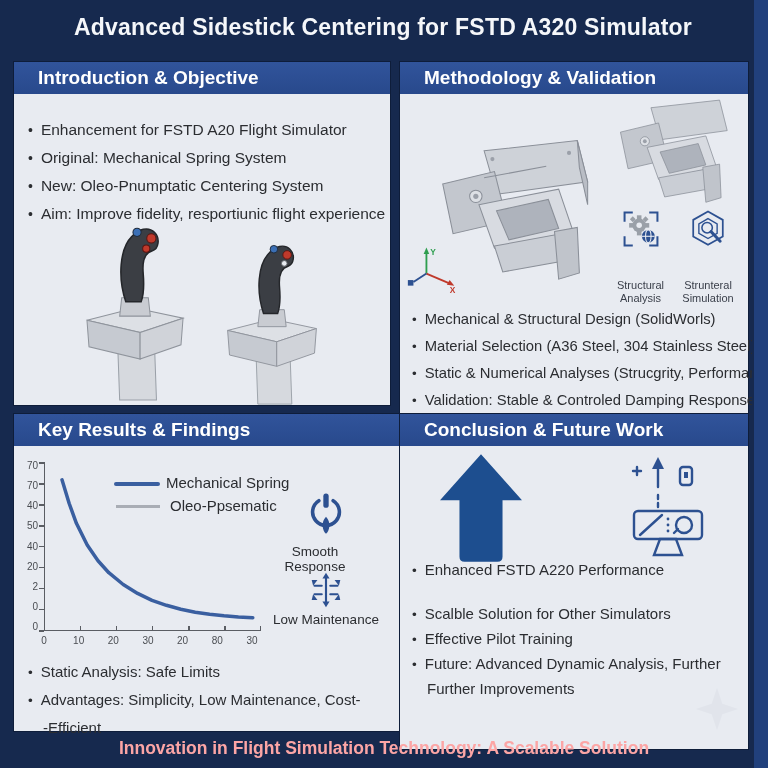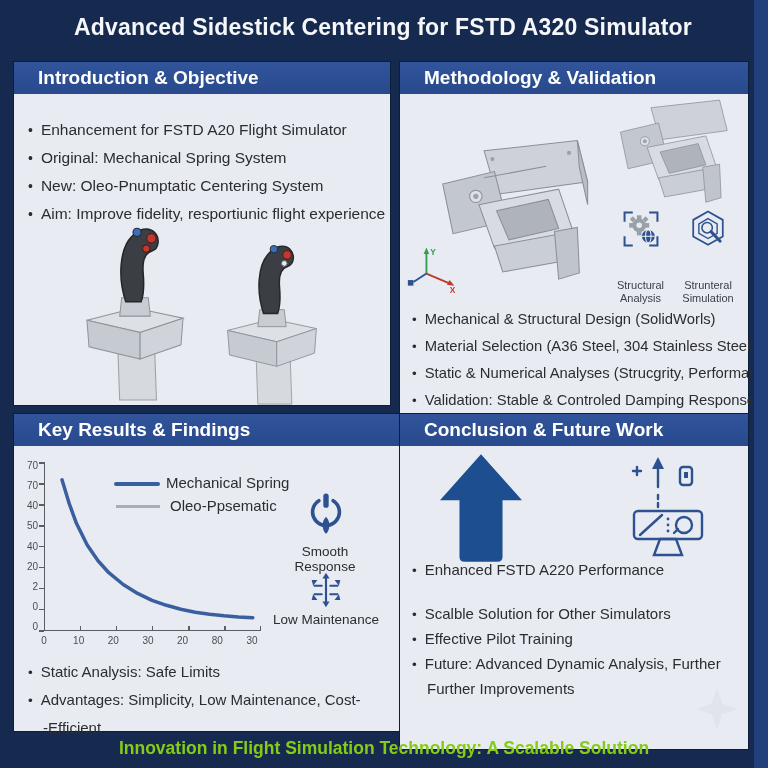--- a/index.html
+++ b/index.html
@@ -1,21 +1,21 @@
 <!DOCTYPE html>
 <html><head>
 <meta charset="utf-8">
 <style>
   html,body{margin:0;padding:0;background:#10203f;}
   .canvas{position:relative;width:768px;height:768px;background:#16294e;overflow:hidden;
           font-family:"Liberation Sans", sans-serif;}
   .right-strip{position:absolute;left:754px;top:0;width:14px;height:768px;background:#21407c;}
   .page-title{position:absolute;left:0;top:14px;width:766px;text-align:center;color:#f5f7fa;
               font-size:23px;font-weight:700;letter-spacing:.2px;}
-  .footer{position:absolute;left:0;top:738px;width:768px;text-align:center;color:#84cc16;
+  .footer{position:absolute;left:0;top:738px;width:768px;text-align:center;color:#fca5a5;
           font-size:17.5px;font-weight:700;}
   .panel{position:absolute;background:#e8ebf1;box-shadow:0 0 0 1px #0e1d3a;}
   .panel-tl{left:14px;top:62px;width:376px;height:343px;}
   .panel-tr{left:400px;top:62px;width:348px;height:412px;}
   .panel-bl{left:14px;top:414px;width:428px;height:317px;}
   .panel-br{left:400px;top:414px;width:348px;height:335px;}
   .panel-header{position:absolute;left:0;top:0;right:0;height:32px;line-height:32px;
                 background:linear-gradient(180deg,#31549b,#28498c);color:#fff;
                 font-size:19px;font-weight:700;padding-left:24px;box-sizing:border-box;
                 white-space:nowrap;overflow:hidden;}
@@ -224,21 +224,21 @@
     <div class="leg-line-gray"></div>
     <div class="leg-label" style="left:156px;top:83px;">Oleo-Ppsematic</div>
 
     <div class="abs" style="left:292px;top:76px;">
       <svg width="40" height="50" viewBox="0 0 44 56">
         <path d="M14,12 A15,15 0 1 0 30,12" fill="none" stroke="#2d5191" stroke-width="4" stroke-linecap="round"></path>
         <rect x="19" y="4" width="6" height="16" rx="3" fill="#2d5191"></rect>
         <path d="M22,30 C16,36 18,46 22,49 C26,46 28,36 22,30 Z" fill="#2d5191"></path>
       </svg>
     </div>
-    <div class="icon-label il-med" style="left:256px;top:130px;width:110px;">Smooth Response</div>
+    <div class="icon-label il-med" style="left:246px;top:130px;width:110px;">Smooth Response</div>
 
     <div class="abs" style="left:292px;top:156px;">
       <svg width="40" height="40" viewBox="0 0 56 56">
         <g stroke="#2d5191" stroke-width="3" stroke-linecap="round">
           <line x1="28" y1="10" x2="28" y2="46"></line>
           <line x1="12" y1="22" x2="22" y2="22"></line>
             <line x1="34" y1="22" x2="44" y2="22"></line>
           <line x1="12" y1="34" x2="22" y2="34"></line>
             <line x1="34" y1="34" x2="44" y2="34"></line>
         </g>

